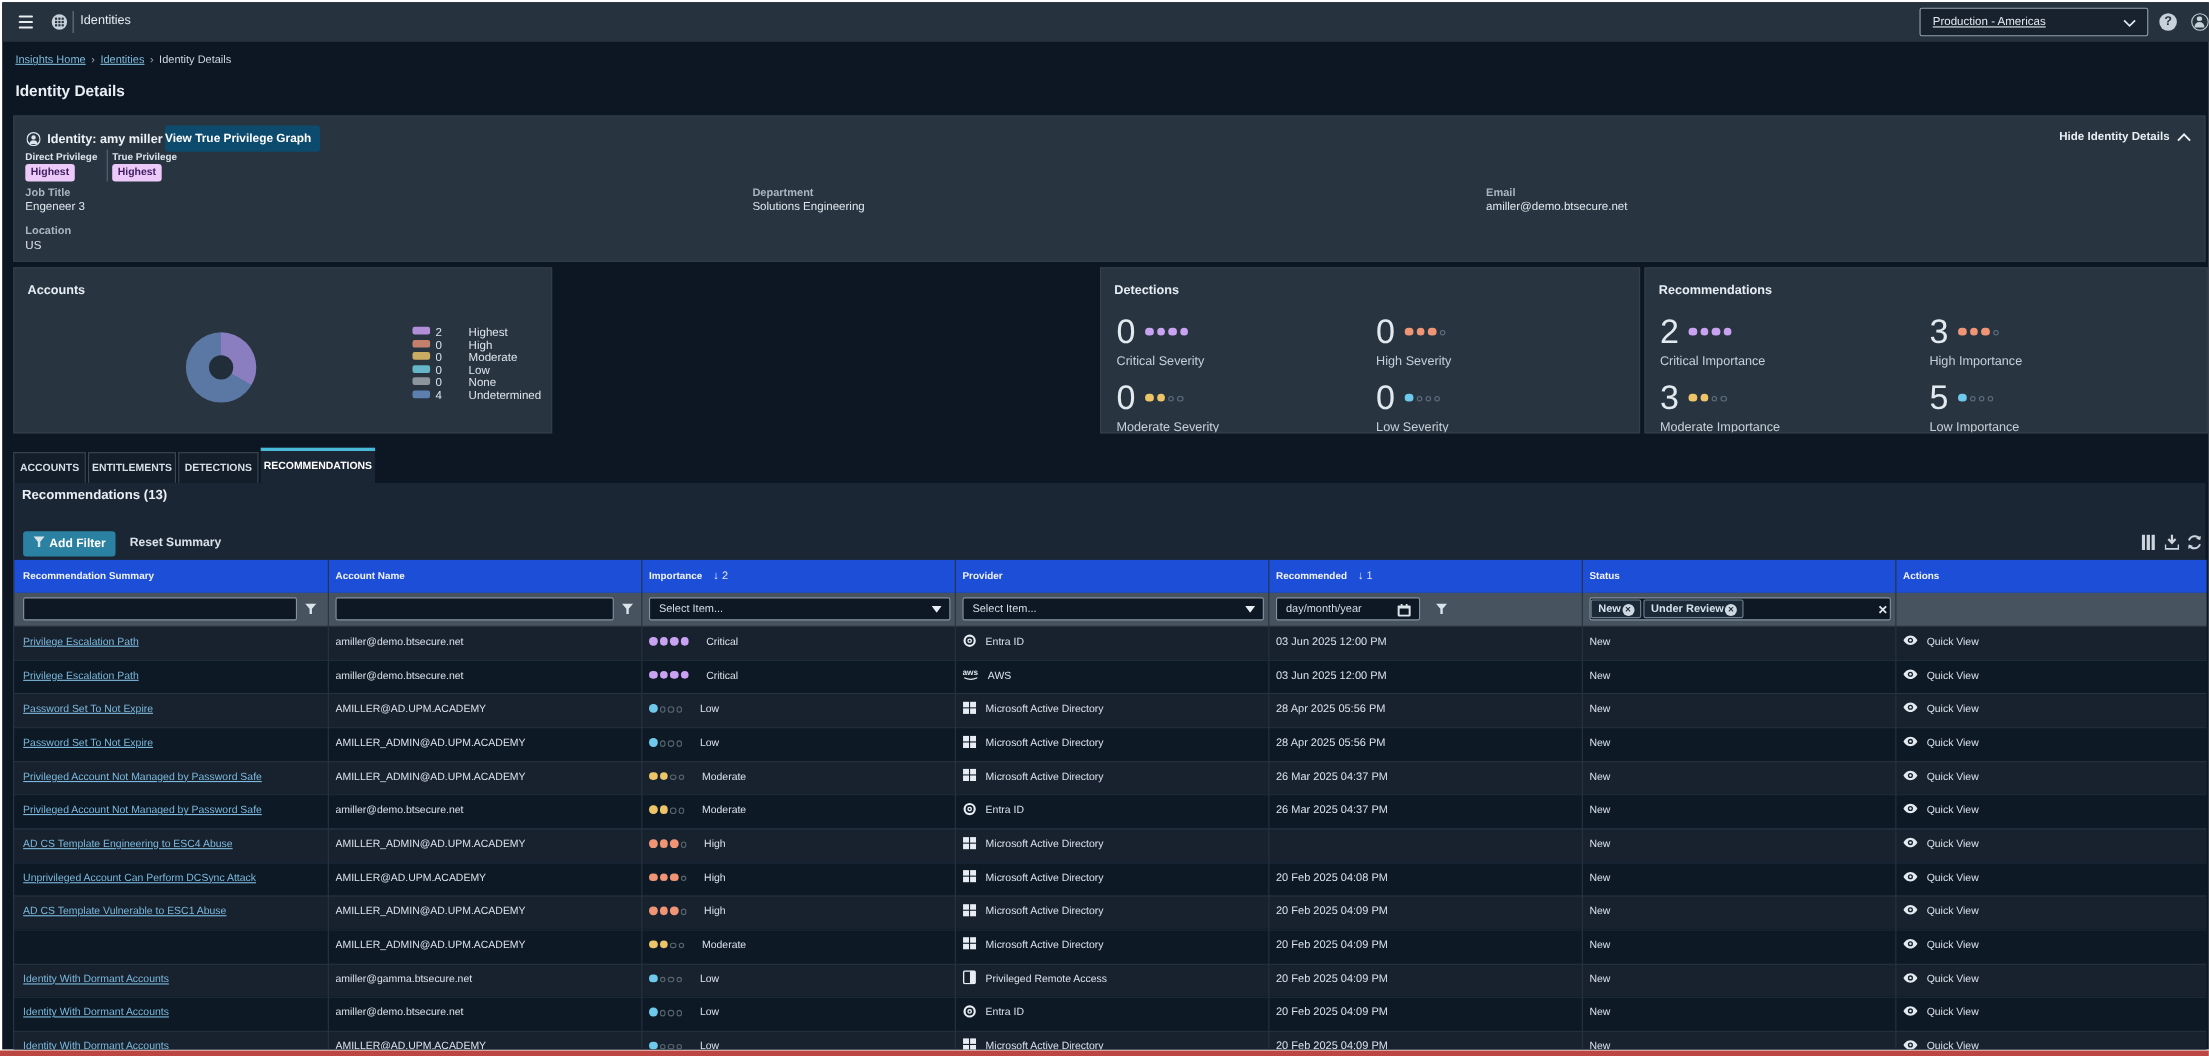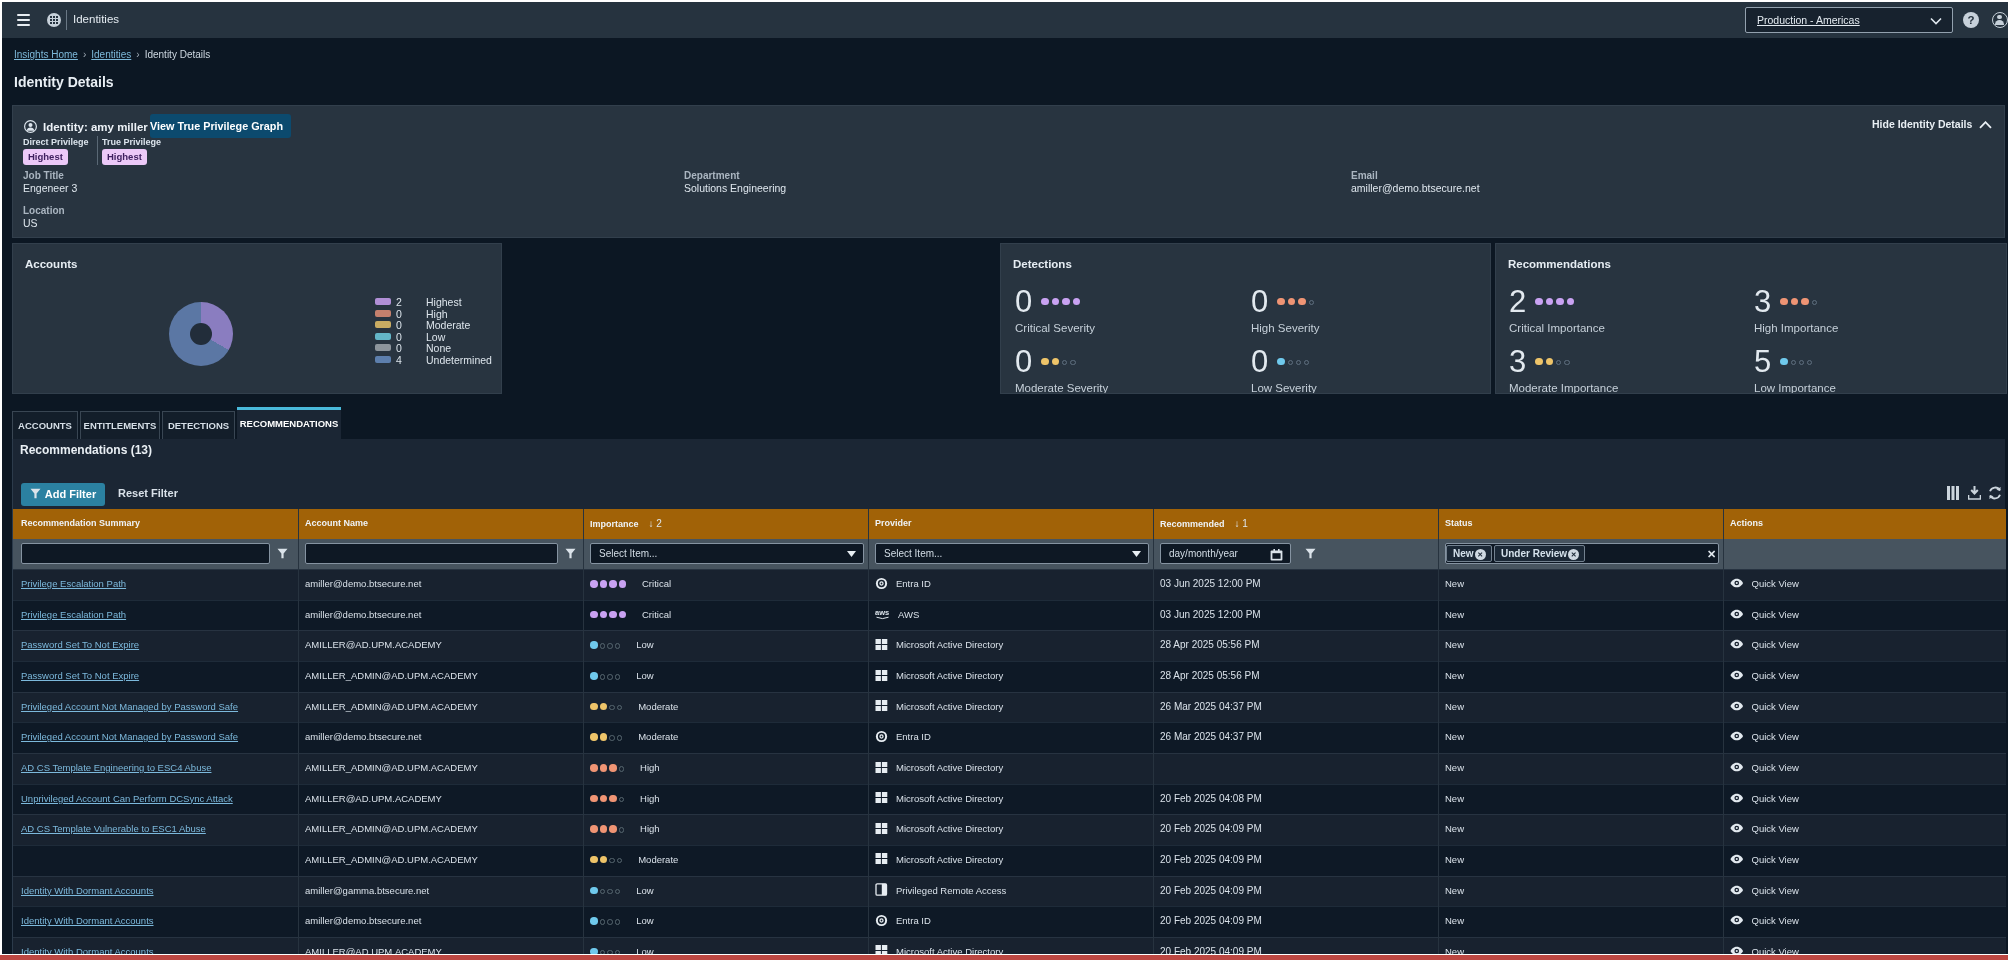--- a/index.html
+++ b/index.html
@@ -78,21 +78,21 @@
 
 
 #panel { position:absolute; left:10px; top:437px; width:1993px; height:515px; background:#1b2634; border-left:1px solid #2c3b4b; }
 #rectitle { position:absolute; left:7px; top:4px; font-size:12px; font-weight:bold; color:#e9eff4; }
 #addfilter { position:absolute; left:8px; top:44px; width:84px; height:23px; background:#2b81a1; border-radius:3px; color:#fff; font-size:11px; font-weight:bold; line-height:23px; text-align:center; }
 #addfilter svg { vertical-align:-1px; margin-right:4px; }
 #resetfilter { position:absolute; left:105px; top:48px; font-size:11px; font-weight:bold; color:#d9e1e9; }
 .tbic { position:absolute; top:47px; }
 
 
-#thead { position:absolute; left:0; top:70px; width:1993px; height:30px; background:#a16207; }
+#thead { position:absolute; left:0; top:70px; width:1993px; height:30px; background:#1d4ed8; }
 #tfilter { position:absolute; left:0; top:100px; width:1993px; height:30px; background:#47545f; }
 .th { position:absolute; top:9px; font-size:9px; font-weight:bold; color:#eff3f7; }
 .sort { font-weight:normal; font-size:10px; color:#dfe7ee; margin-left:10px; }
 .fin { position:absolute; top:4px; height:21px; background:#0e1824; border:1px solid #8593a1; border-radius:2px; }
 .fsel { position:absolute; top:4px; height:21px; background:#0e1824; border:1px solid #8593a1; border-radius:2px; color:#d3dde6; font-size:10px; line-height:19px; padding-left:8px; }
 .fsel svg { position:absolute; right:7px; top:7px; }
 .ffun { position:absolute; top:9px; }
 .trow { position:absolute; left:0; width:1993px; height:30.7px; box-shadow:inset 0 1px 0 rgba(120,140,160,0.16); }
 .r-odd { background:#18222f; }
 .r-even { background:#0e1926; }
@@ -195,21 +195,21 @@
   <div class="tab tab-i" style="left:10px;width:66px">ACCOUNTS</div>
   <div class="tab tab-i" style="left:78px;width:80px">ENTITLEMENTS</div>
   <div class="tab tab-i" style="left:160px;width:73px">DETECTIONS</div>
   <div class="tab tab-a" style="left:235px;width:104px">RECOMMENDATIONS</div>
 
   <div id="panel">
     <div id="rectitle">Recommendations (13)</div>
     <div id="addfilter"><svg width="11" height="11" viewBox="0 0 11 11">
           <path d="M0.5 0.8 H10.5 L6.6 5.4 V10.2 H4.4 V5.4 Z" fill="#dbe3ea"></path>
         </svg>Add Filter</div>
-    <div id="resetfilter">Reset Filter</div>
+    <div id="resetfilter">Reset Summary</div>
     <svg class="tbic" style="left:1934px" width="12" height="14" viewBox="0 0 12 14">
         <rect x="0" y="0" width="3" height="14" fill="#ccd5dd"></rect>
         <rect x="4.5" y="0" width="3" height="14" fill="#ccd5dd"></rect>
         <rect x="9" y="0" width="3" height="14" fill="#ccd5dd"></rect>
       </svg>
     <svg class="tbic" style="left:1955px" width="13" height="14" viewBox="0 0 13 14">
         <path d="M6.5 0 V7 M3.2 4 L6.5 7.5 L9.8 4" stroke="#ccd5dd" stroke-width="2" fill="none"></path>
         <path d="M0.5 9 V13 H12.5 V9" stroke="#ccd5dd" stroke-width="1.6" fill="none"></path>
       </svg>
     <svg class="tbic" style="left:1975px" width="14" height="14" viewBox="0 0 14 14">

